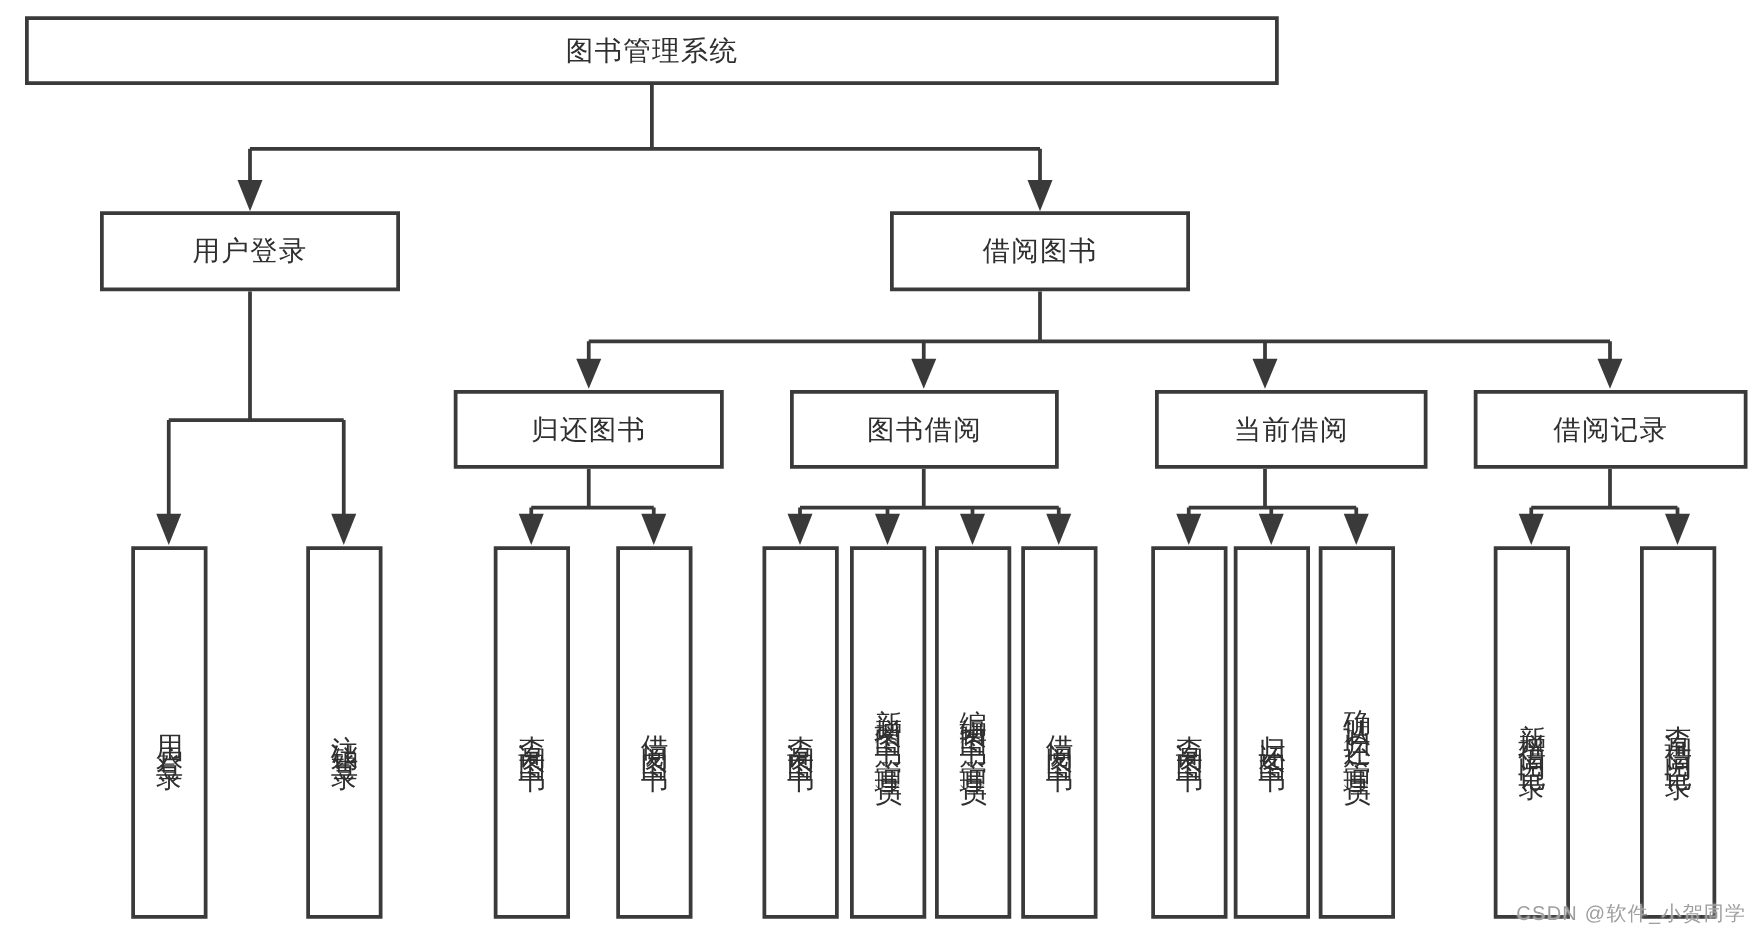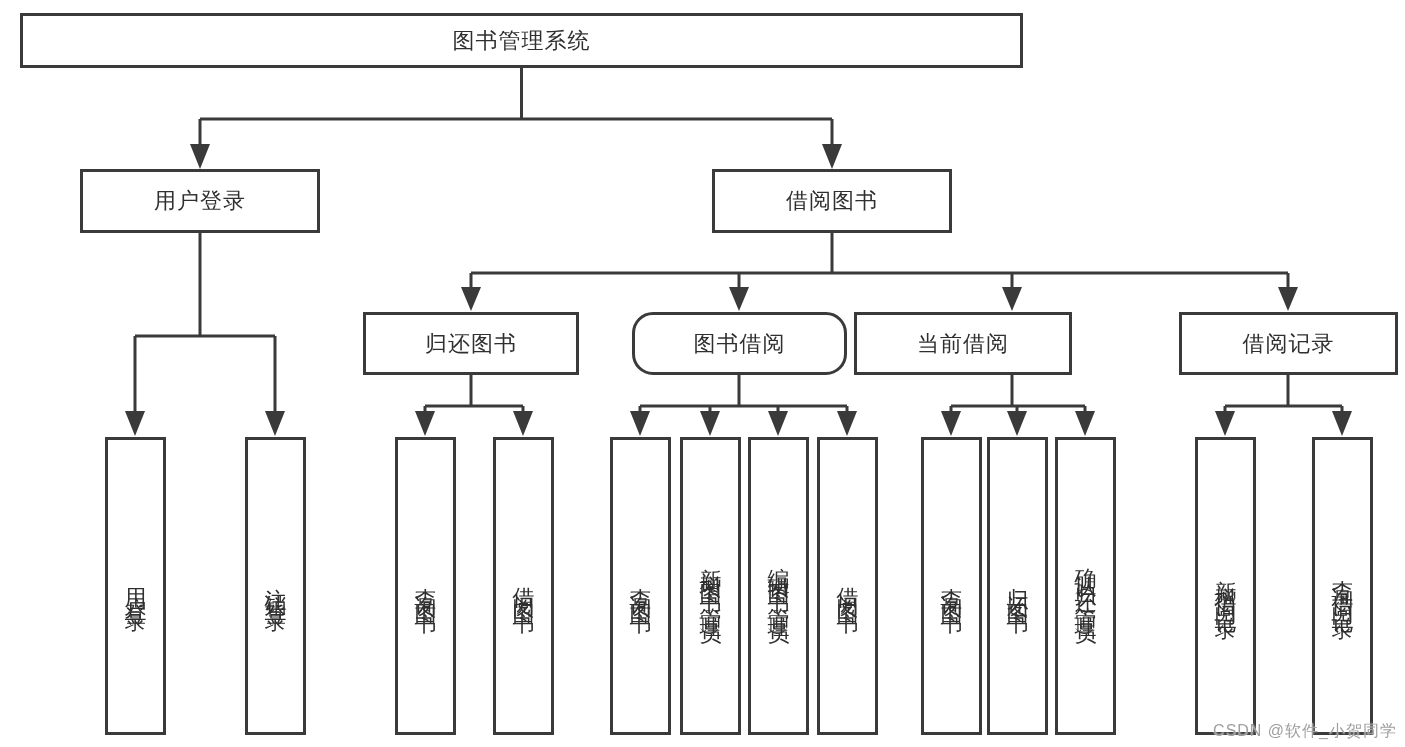--- a/index.html
+++ b/index.html
@@ -32,22 +32,22 @@
     top: 437px; height: 298px; width: 61px;
     writing-mode: vertical-rl;
     text-orientation: mixed;
     letter-spacing: 8px;
     line-height: 1;
     white-space: normal;
   }
   .n-user-login      { left: 80px;  width: 240px; }
   .n-book-mgmt       { left: 712px; width: 240px; }
   .n-new-book        { left: 363px; width: 216px; }
-  .n-book-borrow     { left: 632px; width: 215px; border-radius: 21px; }
-  .n-current-borrow  { left: 854px; width: 218px; }
+  .n-book-borrow     { left: 632px; width: 215px; }
+  .n-current-borrow  { left: 924px; width: 218px; }
   .n-borrow-records  { left: 1179px; width: 219px; }
   .lf-a1 { left: 105px; }
   .lf-a2 { left: 245px; }
   .lf-b1 { left: 395px; }
   .lf-b2 { left: 493px; }
   .lf-c1 { left: 610px; }
   .lf-c2 { left: 680px; }
   .lf-c3 { left: 748px; }
   .lf-c4 { left: 817px; }
   .lf-d1 { left: 921px; }

